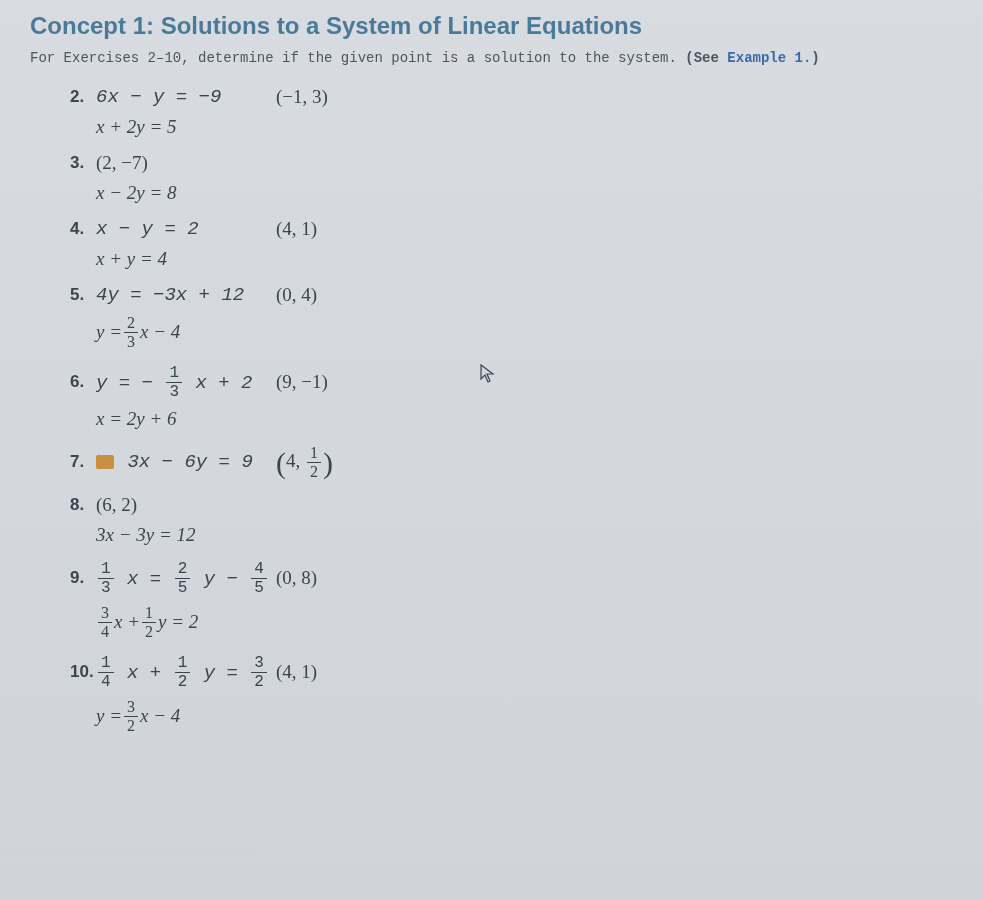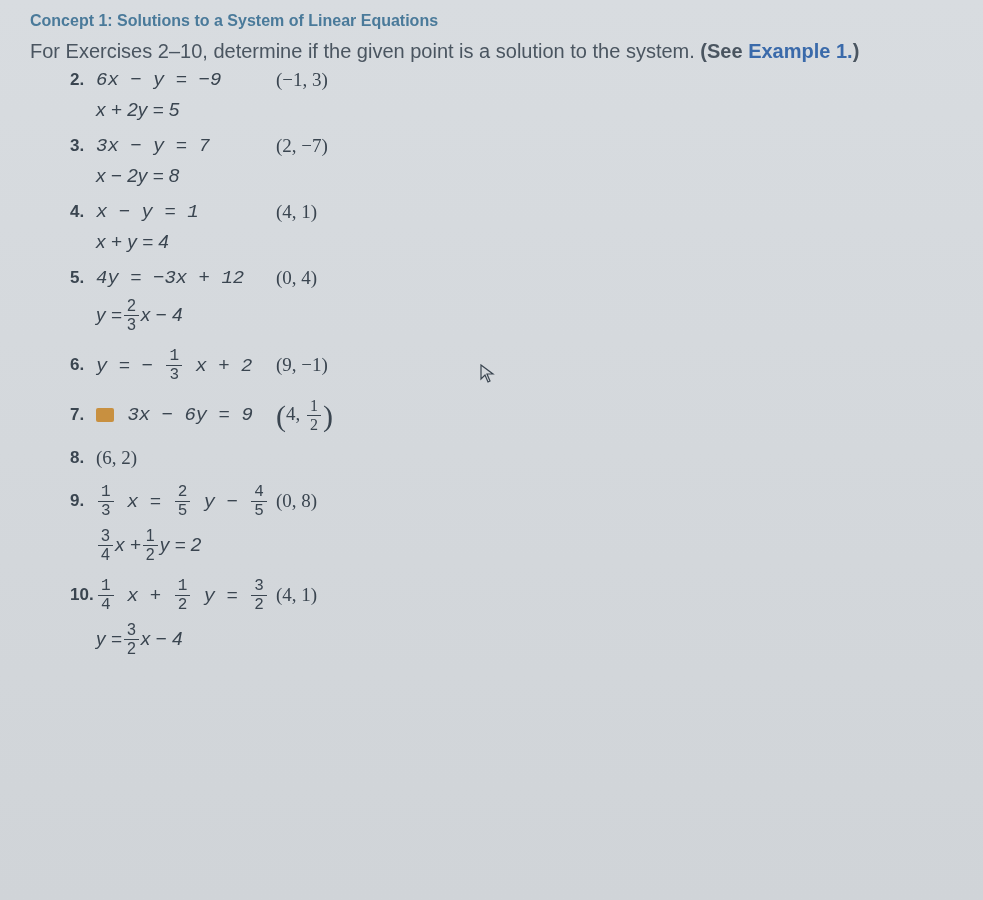--- a/index.html
+++ b/index.html
@@ -11,30 +11,30 @@
       width: 983px;
       height: 900px;
       background: linear-gradient(to bottom, #d8dce0 0%, #d0d4d8 100%);
       font-family: 'Times New Roman', serif;
       padding: 12px 30px;
       color: #3a4550;
       position: relative;
     }
     .concept-title {
       color: #4a7a9a;
-      font-size: 16px;
+      font-size: 24px;
       font-weight: bold;
       font-family: Arial, sans-serif;
       margin-bottom: 10px;
     }
     .instructions {
-      font-size: 20px;
+      font-size: 14px;
       color: #4a5560;
-      margin-bottom: 2px;
-      font-family: Liberation Sans, sans-serif;
+      margin-bottom: 16px;
+      font-family: Liberation Mono, monospace;
     }
     .instructions .link {
       color: #3a6aaa;
       font-weight: bold;
     }
     .instructions .bold {
       font-weight: bold;
     }
     .exercises {
       padding-left: 40px;
@@ -56,21 +56,21 @@
     }
     .eq {
       font-size: 19px;
       font-style: italic;
       font-family: Liberation Mono, monospace;
       min-width: 180px;
     }
     .eq-sub {
       font-size: 19px;
       font-style: italic;
-      font-family: Liberation Sans, sans-serif;
+      font-family: Liberation Serif, serif;
       padding-left: 26px;
       min-height: 30px;
       display: flex;
       align-items: center;
     }
     .point {
       font-size: 19px;
       font-family: 'Times New Roman', serif;
     }
     .frac {
@@ -139,30 +139,29 @@
       <span class="ex-num">2.</span>
       <span class="eq">6x −   y = −9</span>
       <span class="point">(−1, 3)</span>
     </div>
     <div class="eq-sub">x + 2y = 5</div>
   </div>
 
   <div class="exercise">
     <div class="ex-row">
       <span class="ex-num">3.</span>
-      <span class="eq">3x −   y = 7</span>
       <span class="point">(2, −7)</span>
     </div>
     <div class="eq-sub">x − 2y = 8</div>
   </div>
 
   <div class="exercise">
     <div class="ex-row">
       <span class="ex-num">4.</span>
-      <span class="eq">x − y = 1</span>
+      <span class="eq">x − y = 2</span>
       <span class="point">(4, 1)</span>
     </div>
     <div class="eq-sub">x + y = 4</div>
   </div>
 
   <div class="exercise">
     <div class="ex-row">
       <span class="ex-num">5.</span>
       <span class="eq">4y = −3x + 12</span>
       <span class="point">(0, 4)</span>
@@ -183,20 +182,21 @@
       <span class="eq">
         <span>y = −</span>
         <span class="frac">
             <span class="num">1</span>
             <span class="den">3</span>
           </span>
         <span>x + 2</span>
       </span>
       <span class="point">(9, −1)</span>
     </div>
+    <div class="eq-sub">x = 2y + 6</div>
   </div>
 
   <div class="exercise">
     <div class="ex-row tall-row">
       <span class="ex-num">7.</span>
       <span class="eq">
         <span class="video-icon"></span>
         <span>3x − 6y = 9</span>
       </span>
       <span class="point">
@@ -206,20 +206,21 @@
           </span><span class="big-paren">)</span>
       </span>
     </div>
   </div>
 
   <div class="exercise">
     <div class="ex-row">
       <span class="ex-num">8.</span>
       <span class="point">(6, 2)</span>
     </div>
+    <div class="eq-sub">3x − 3y = 12</div>
   </div>
 
   <div class="exercise">
     <div class="ex-row tall-row">
       <span class="ex-num">9.</span>
       <span class="eq">
         <span class="frac">
             <span class="num">1</span>
             <span class="den">3</span>
           </span>

